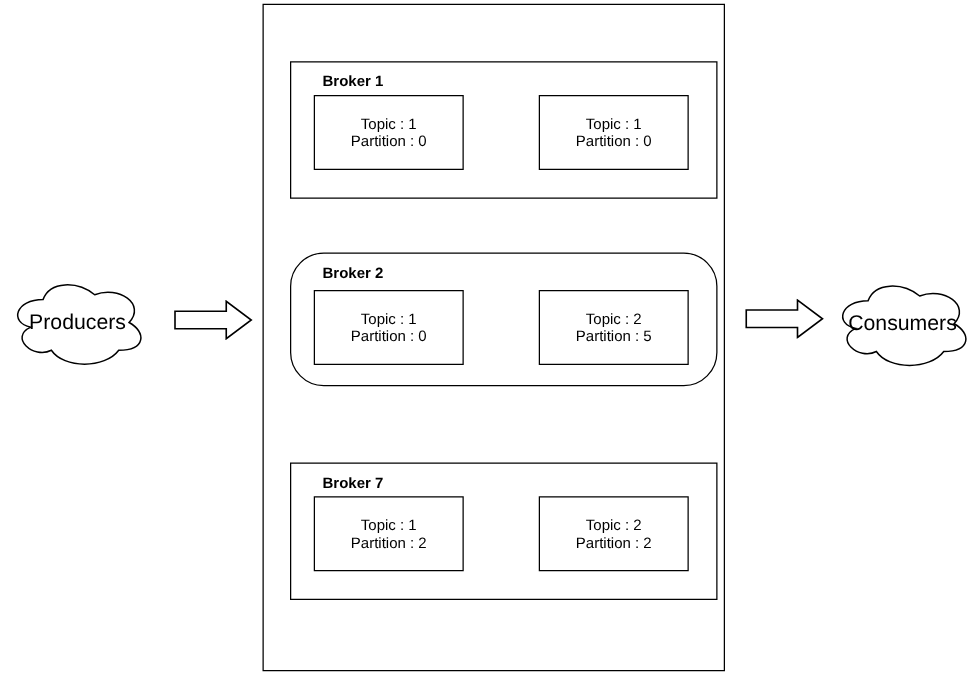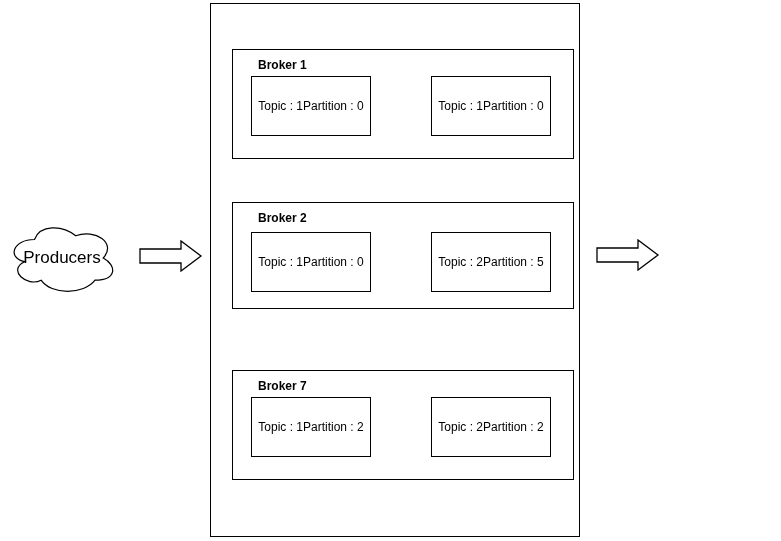--- a/index.html
+++ b/index.html
@@ -29,40 +29,40 @@
   .broker {
     position: absolute;
     left: 232px;
     width: 342px;
     border: 1px solid #000000;
     box-sizing: border-box;
     background: #ffffff;
     padding-left: 40px;
   }
   .broker.b1 { top: 49px;  height: 110px; }
-  .broker.b2 { top: 202px; height: 107px; }
+  .broker.b2 { top: 202px; height: 107px; border-radius: 27px; }
   .broker.b3 { top: 370px; height: 110px; }
   .broker-label {
     position: absolute;
     left: 25px;
     top: 8px;
     font-size: 12px;
     font-weight: bold;
     white-space: nowrap;
   }
   .topic-box {
     position: absolute;
     top: 26px;
     width: 120px;
     height: 60px;
     border: 1px solid #000000;
     box-sizing: border-box;
     background: #ffffff;
     display: flex;
-    flex-direction: row;
+    flex-direction: column;
     align-items: center;
     justify-content: center;
     text-align: center;
   }
   .broker.b2 .topic-box { top: 29px; }
   .topic-box.pos-left  { left: 18px; }
   .topic-box.pos-right { left: 198px; }
   .topic-box .line {
     font-size: 12px;
     line-height: 14px;
@@ -150,14 +150,26 @@
     <div class="topic-box pos-right">
       <div class="line">Topic : 2</div>
       <div class="line">Partition : 2</div>
     </div>
   </div>
 
   <svg class="flow-arrow right-arrow" viewBox="0 0 64 32">
     <polygon points="1,9 42,9 42,1 62,16 42,31 42,23 1,23" fill="#ffffff" stroke="#000000" stroke-width="1.3" stroke-linejoin="miter"></polygon>
   </svg>
 
+  <div class="cloud consumers">
+    <svg width="110" height="74" viewBox="0 0 110 74">
+      <path d="M 27.5 18.5
+               C 5.5 18.5 0 37 17.6 40.7
+               C 0 48.84 19.8 66.6 34.1 59.2
+               C 44 74 77 74 88 59.2
+               C 110 59.2 110 44.4 96.25 37
+               C 110 22.2 88 7.4 68.75 14.8
+               C 55 3.7 33 3.7 27.5 18.5 Z" fill="#ffffff" stroke="#000000" stroke-width="1.2"></path>
+    </svg>
+    <div class="cloud-label">Consumers</div>
+  </div>
 
 </div>
 
 </body></html>

